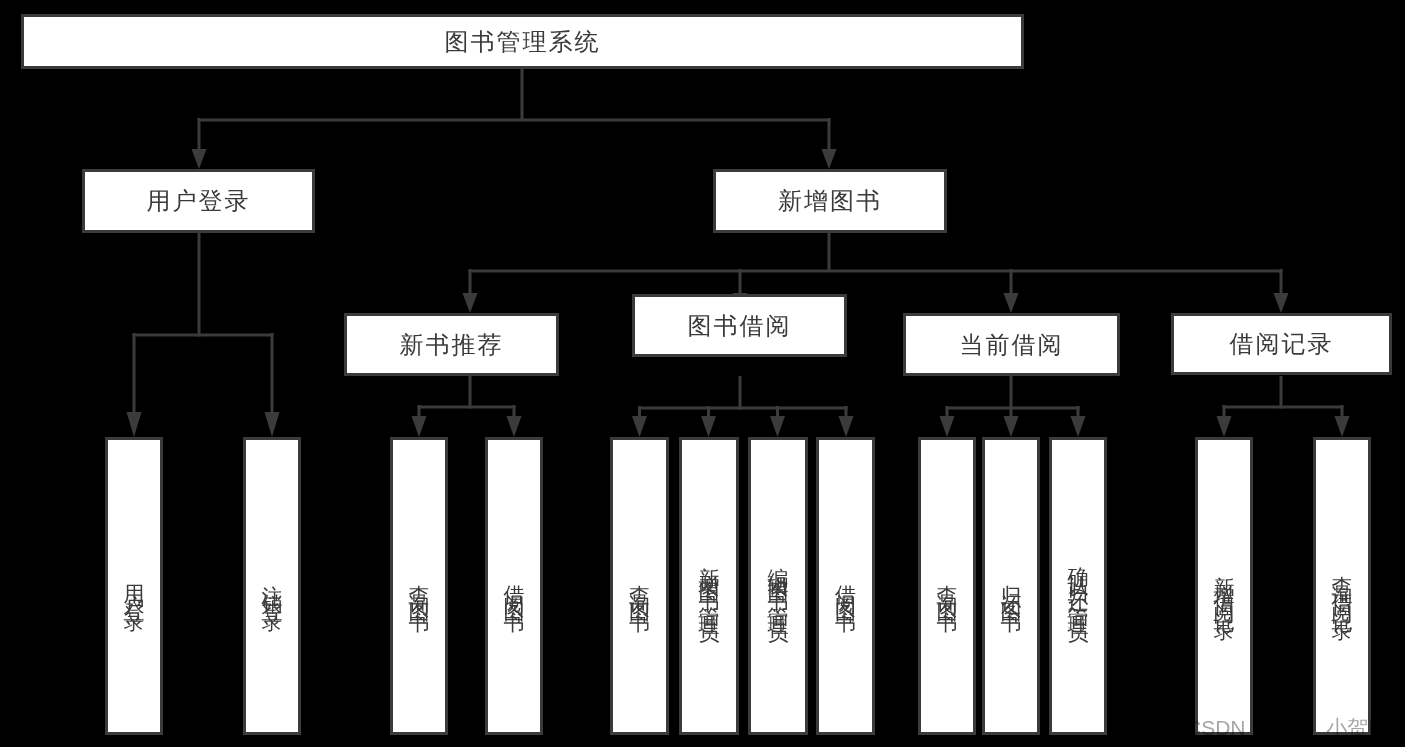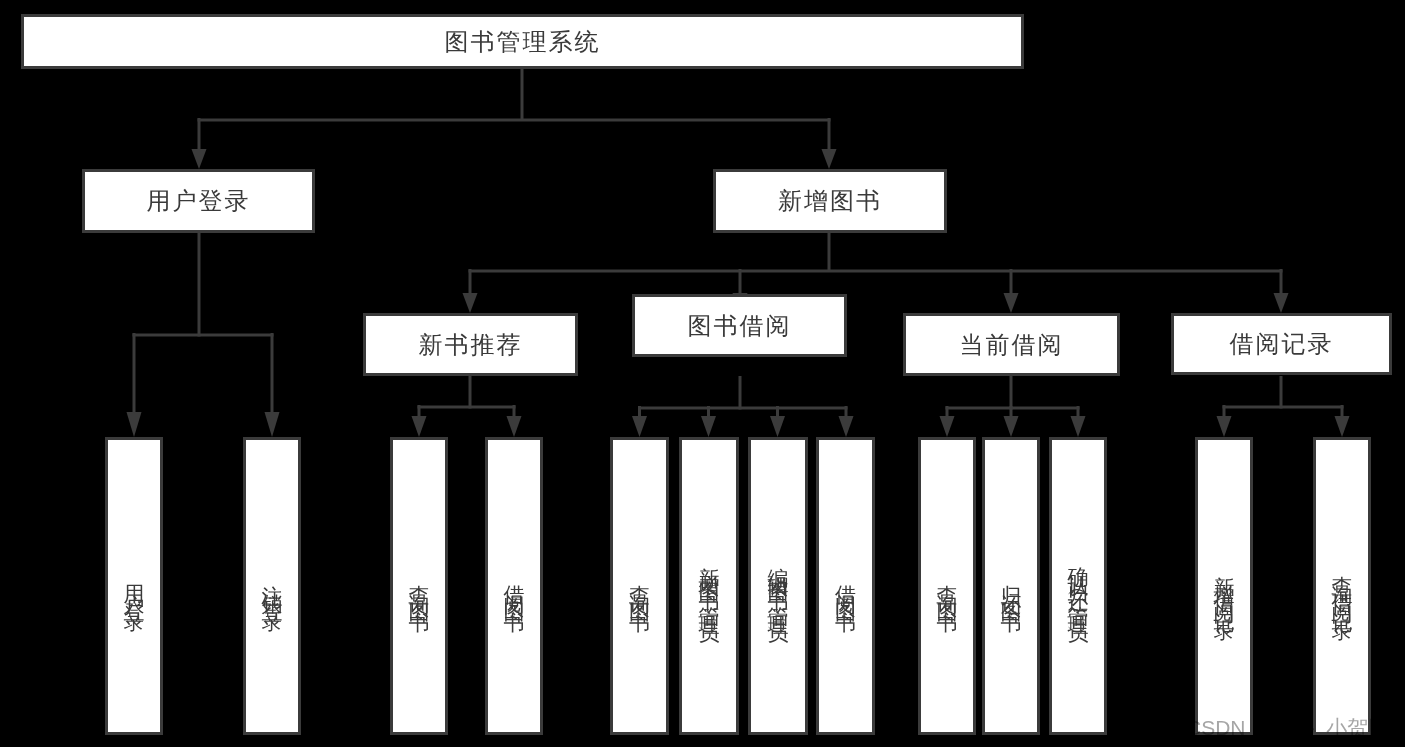--- a/index.html
+++ b/index.html
@@ -145,21 +145,21 @@
         <polygon points="1334.5,416 1349.5,416 1342,437" stroke="none"></polygon>
       </g>
     </g>
   </svg>
 
   <div class="hnode" style="left:21px; top:14px; width:1003px; height:55px;">图书管理系统</div>
 
   <div class="hnode" style="left:82px; top:169px; width:233px; height:64px;">用户登录</div>
   <div class="hnode" style="left:713px; top:169px; width:234px; height:64px;">新增图书</div>
 
-  <div class="hnode" style="left:363px; top:313px; width:215px; height:63px;">新书推荐</div>
+  <div class="hnode" style="left:344px; top:313px; width:215px; height:63px;">新书推荐</div>
   <div class="hnode" style="left:632px; top:294px; width:215px; height:63px;">图书借阅</div>
   <div class="hnode" style="left:1171px; top:313px; width:221px; height:62px;">借阅记录</div>
   <div class="hnode" style="left:903px; top:313px; width:217px; height:63px;">当前借阅</div>
 
   <div class="vnode" style="left:105px;">用户登录</div>
   <div class="vnode" style="left:243px;">注销登录</div>
 
   <div class="vnode" style="left:390px;">查询图书</div>
   <div class="vnode" style="left:485px;">借阅图书</div>
 

